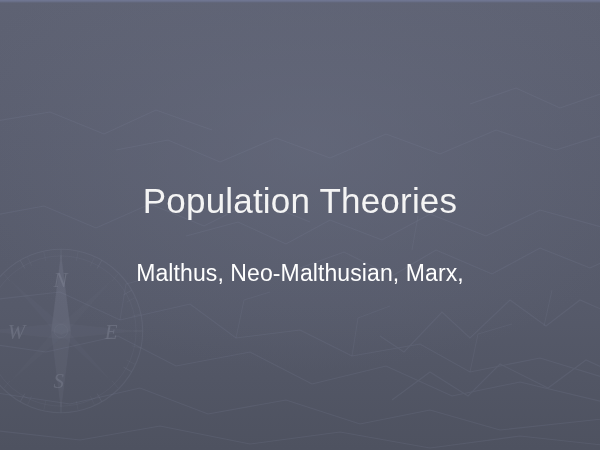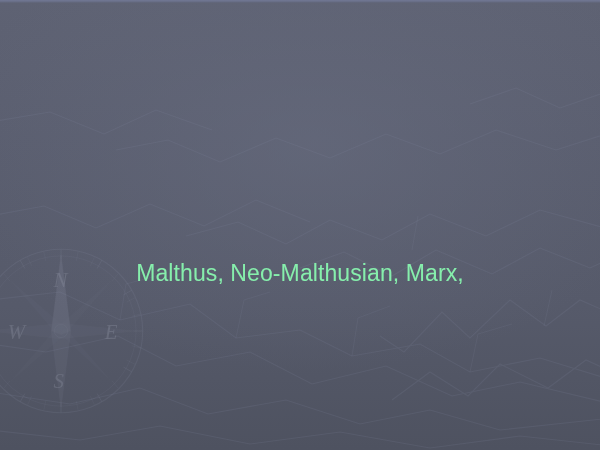--- a/index.html
+++ b/index.html
@@ -91,21 +91,21 @@
     line-height: 1.12;
     white-space: nowrap;
   }
 
   .slide-subtitle {
     position: absolute;
     top: 256px;
     left: 0;
     right: 0;
     text-align: center;
-    color: #86efac;
+    color: #ffffff;
     font-size: 23px;
     font-weight: 400;
     line-height: 34px;
     letter-spacing: 0.1px;
   }
   .subtitle-line { display: block; white-space: nowrap; }
 </style>
 </head>
 <body>
 
@@ -199,19 +199,20 @@
       <g fill="#c8cddd" opacity="0.40" font-family="'Liberation Serif', serif" font-style="italic" font-size="22">
         <text x="92" y="54">N</text>
         <text x="92" y="160">S</text>
         <text x="146" y="108">E</text>
         <text x="44" y="108">W</text>
       </g>
     </svg>
   </div>
 
   <div class="content">
+    <h1 class="slide-title">Population Theories</h1>
 
     <div class="slide-subtitle">
       <span class="subtitle-line">Malthus, Neo-Malthusian, Marx,</span>
     </div>
   </div>
 
 </div>
 
 </body></html>

